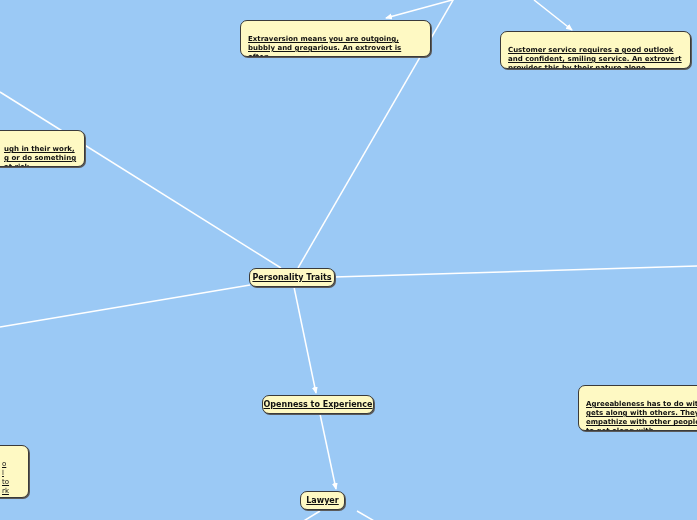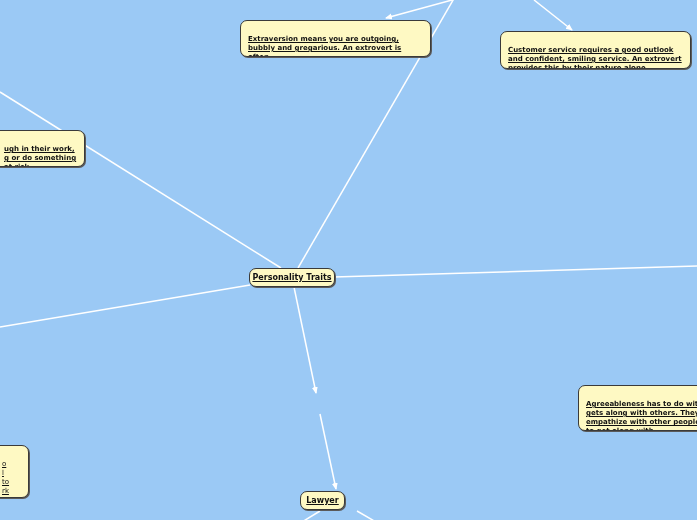--- a/index.html
+++ b/index.html
@@ -90,20 +90,23 @@
 
       <line x1="320" y1="511" x2="302" y2="522"></line>
       <line x1="357" y1="511" x2="376" y2="522"></line>
     </g>
   </svg>
 
   <div class="node topic" style="left:249px; top:268px; width:86px;">
     <span>Personality Traits</span>
   </div>
 
+  <div class="node topic" style="left:262px; top:395px; width:112px;">
+    <span>Openness to Experience</span>
+  </div>
 
   <div class="node topic" style="left:300px; top:491px; width:45px;">
     <span>Lawyer</span>
   </div>
 
   <div class="node note" style="left:240px; top:20px; width:191px; height:37px;">
     <span>Extraversion means you are outgoing,
 bubbly and gregarious. An extrovert is often
 very easy to deal with.</span>
   </div>

